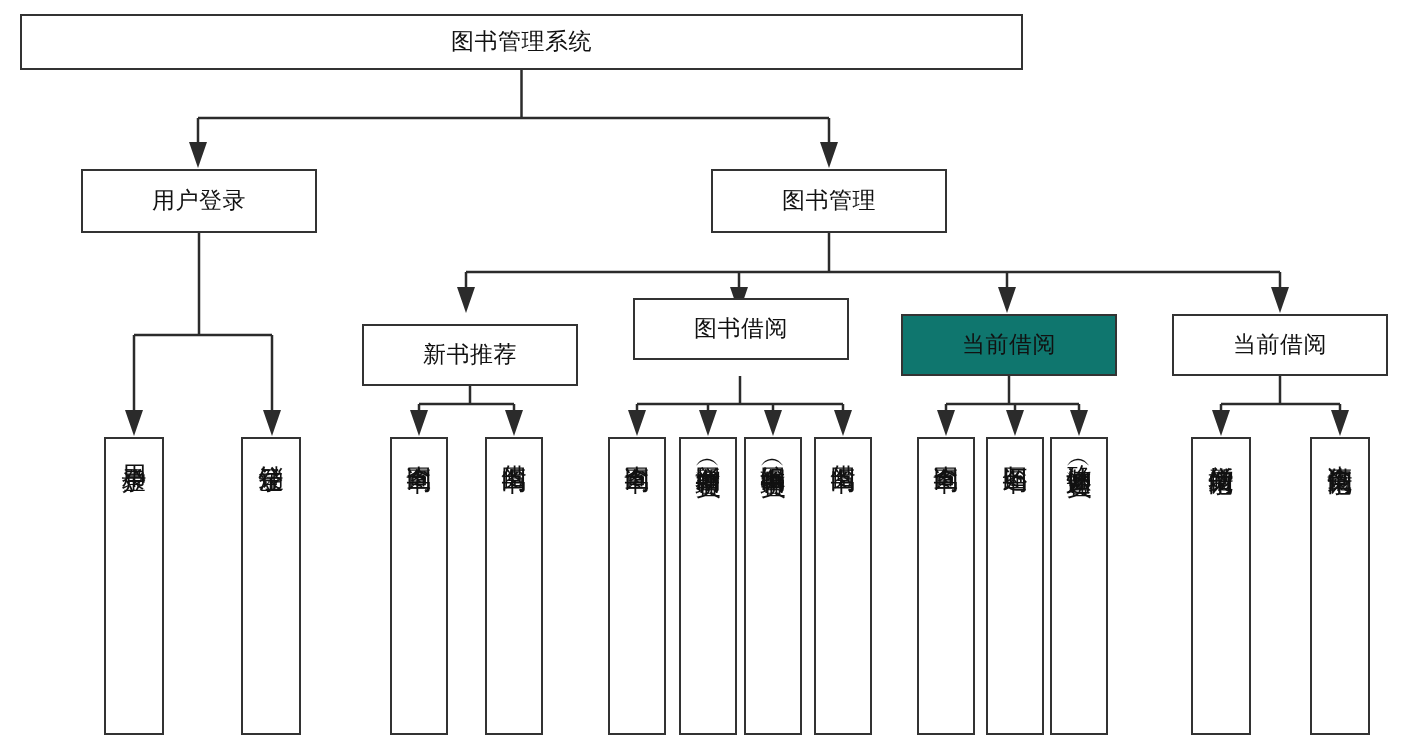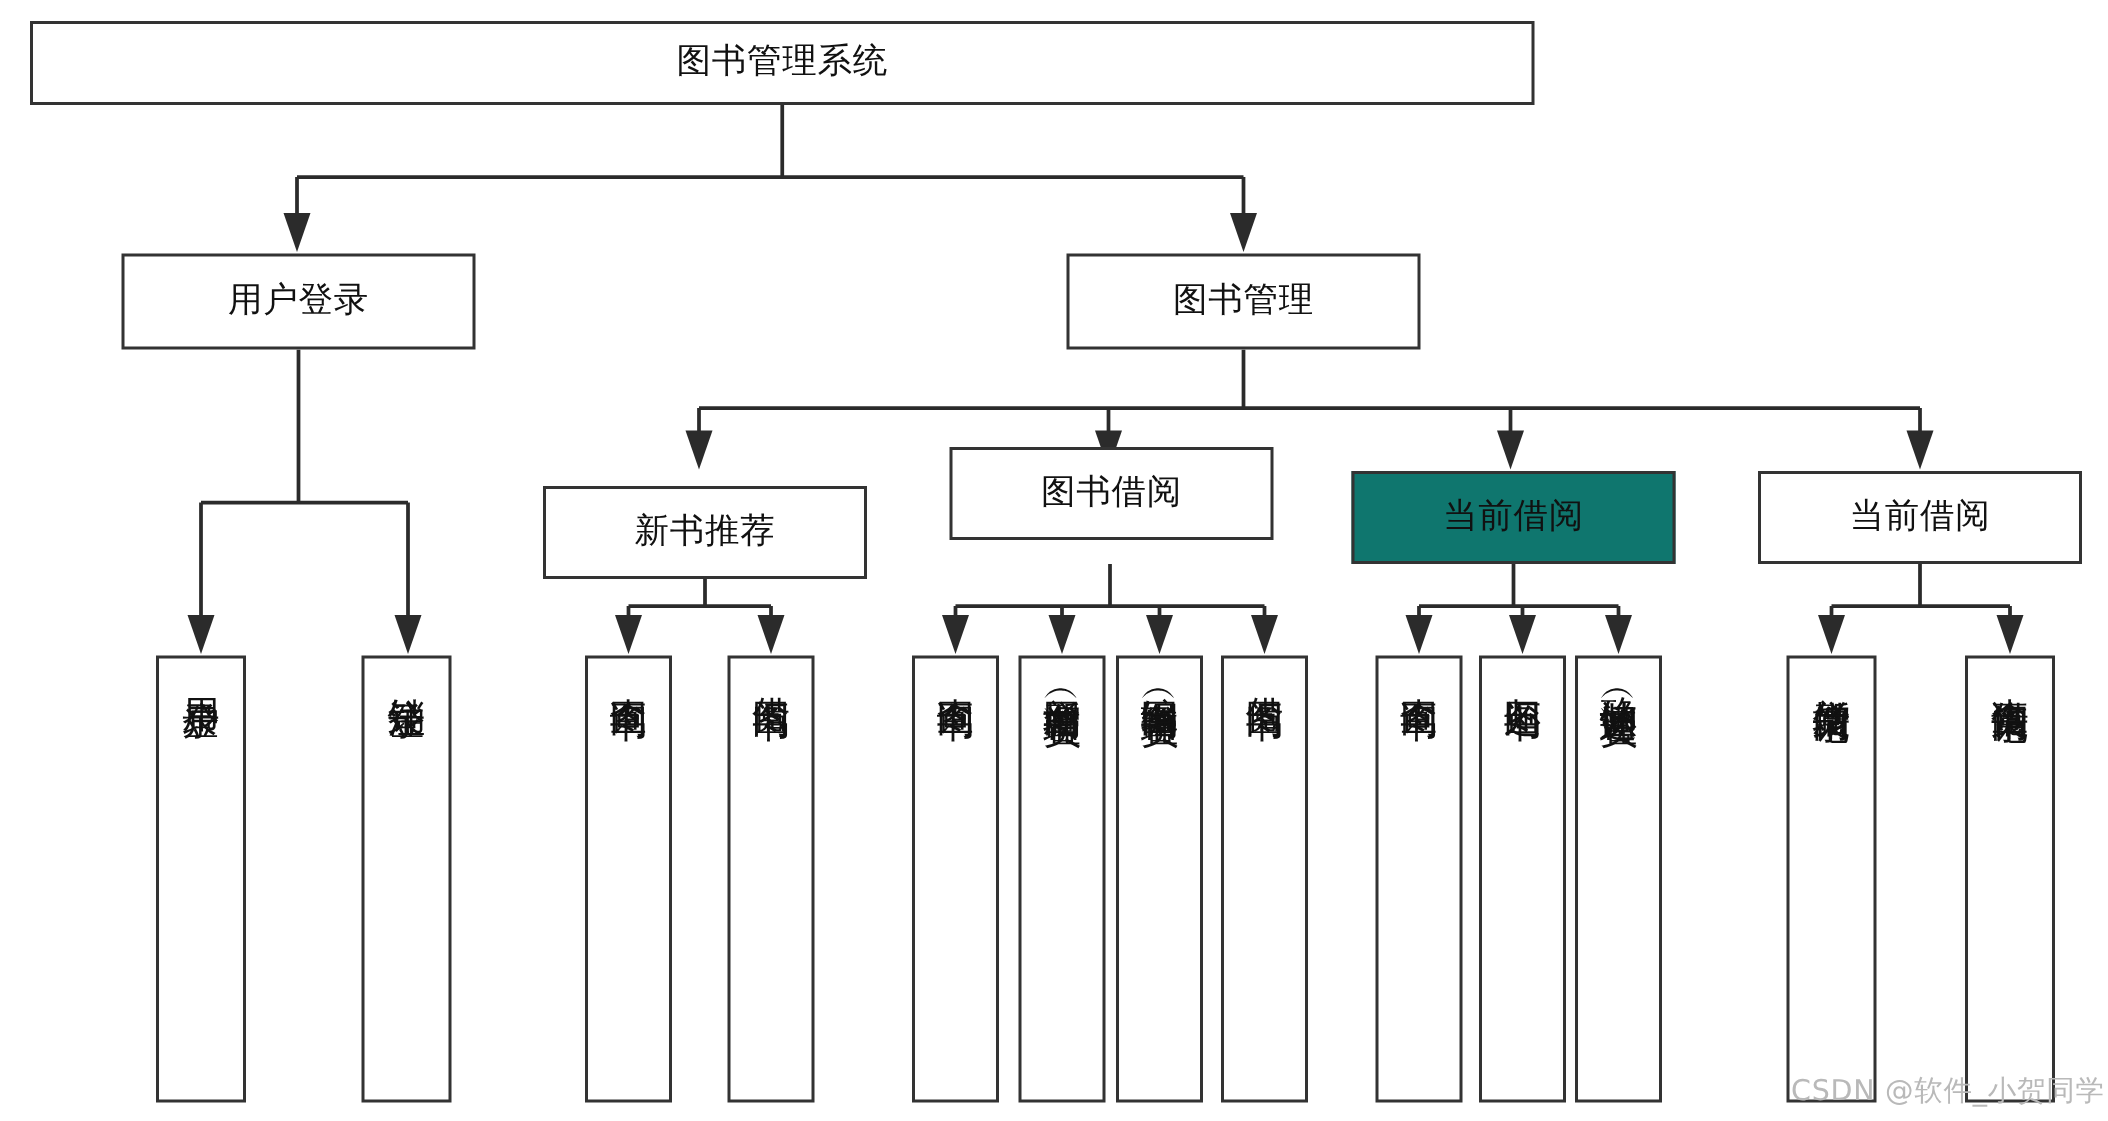--- a/index.html
+++ b/index.html
@@ -187,15 +187,14 @@
         <span class="node-label" style="color: rgb(17, 17, 17);">确认归还（管理员）</span>
       </div>
       <div class="node-box vertical" style="left: 1191px; top: 437px; width: 60px; height: 298px; border-color: rgb(51, 51, 51); background: rgb(255, 255, 255);">
         <span class="node-label" style="color: rgb(17, 17, 17);">新增借阅记录</span>
       </div>
       <div class="node-box vertical" style="left: 1310px; top: 437px; width: 60px; height: 298px; border-color: rgb(51, 51, 51); background: rgb(255, 255, 255);">
         <span class="node-label" style="color: rgb(17, 17, 17);">查询借阅记录</span>
       </div>
     </div>
 
-  <div class="watermark" style="left: 1194px; top: 714px; color: rgb(185, 185, 185);">CSDN @软件_小贺同学</div>
 
 </div>
 
 </body></html>

